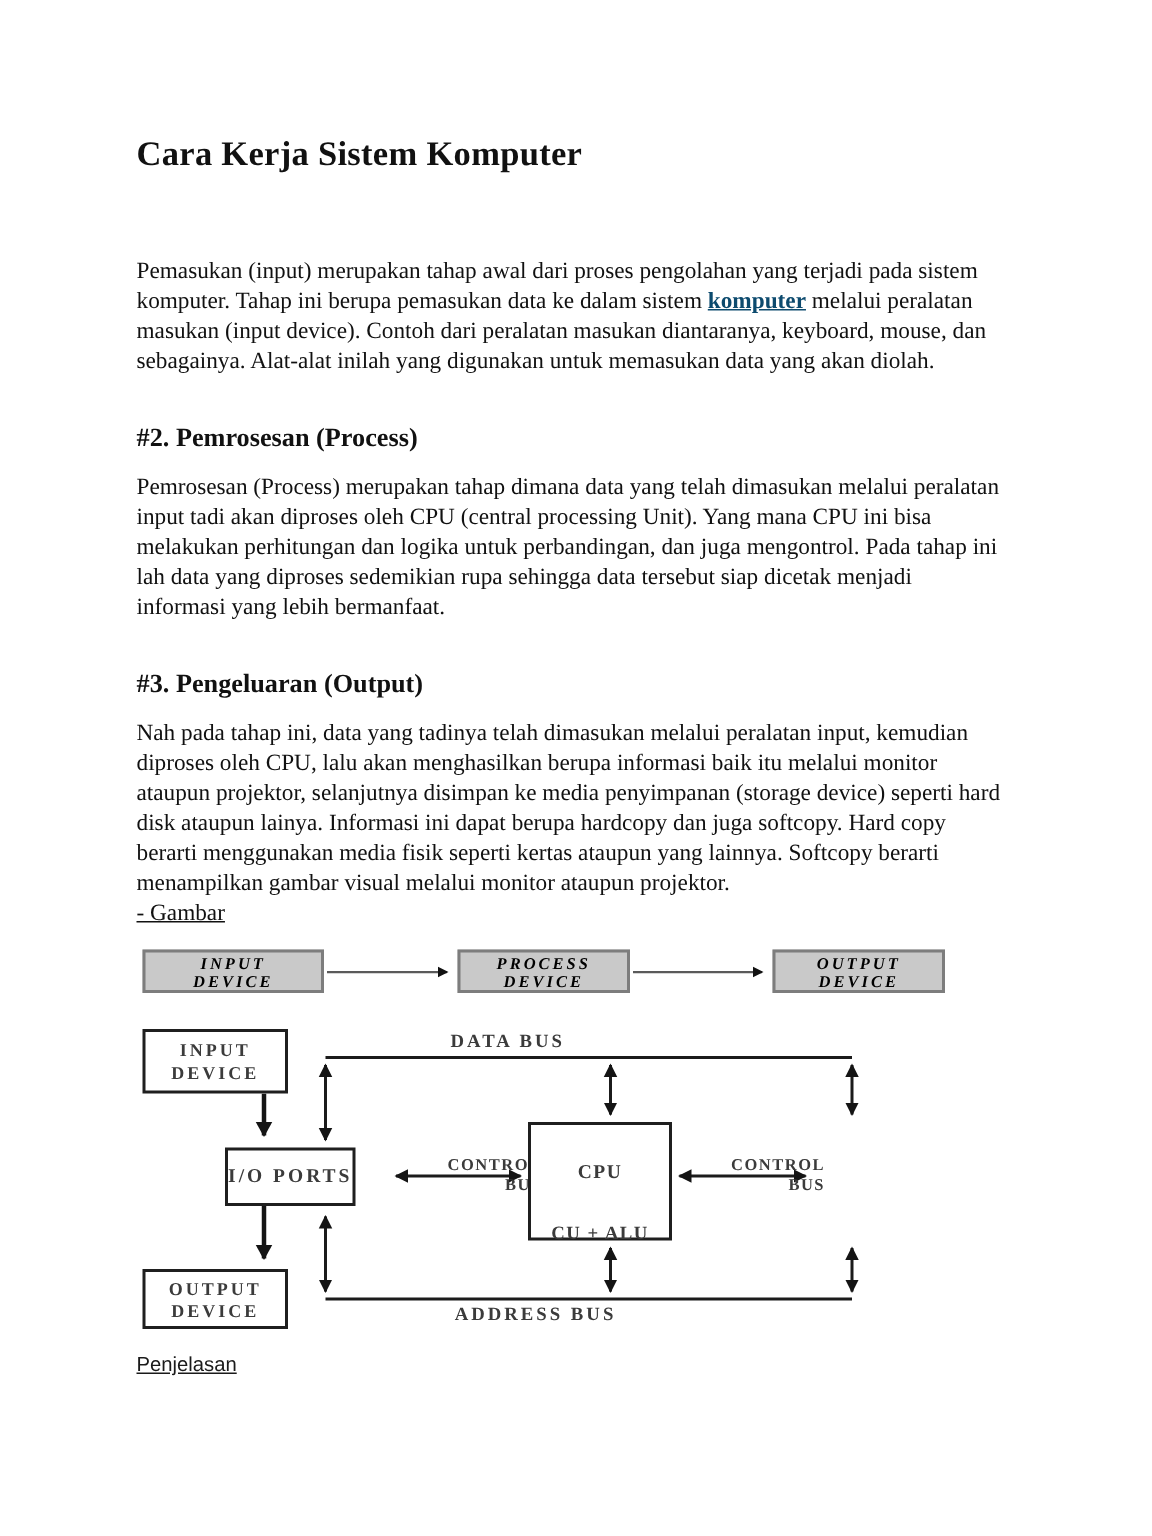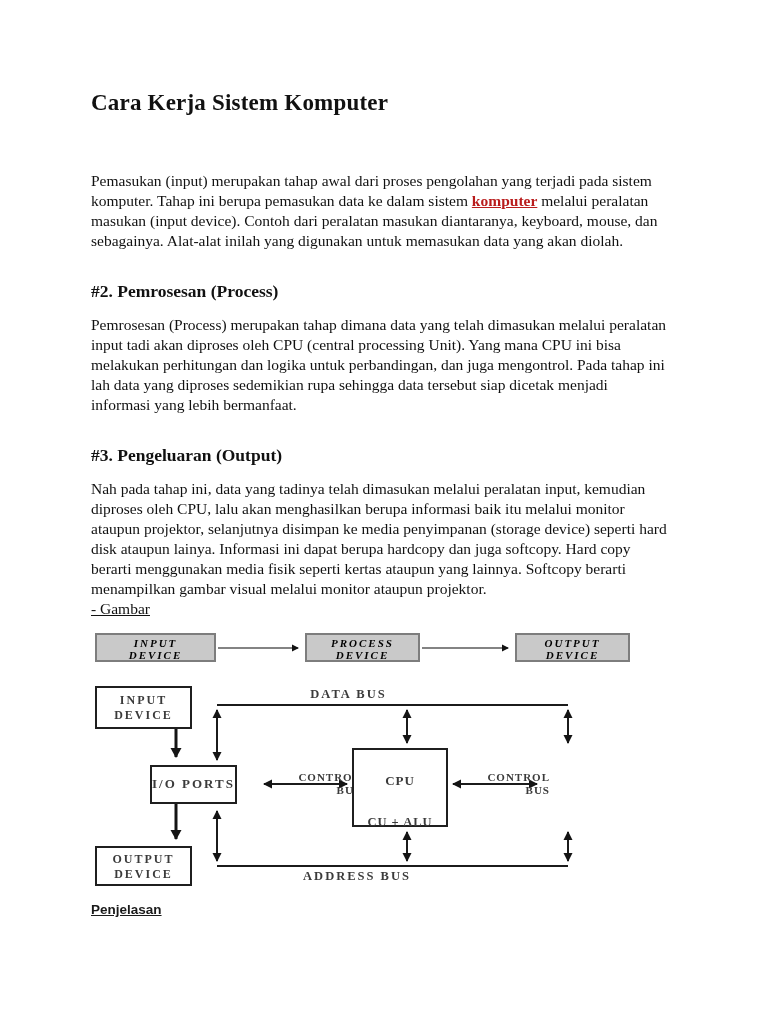--- a/index.html
+++ b/index.html
@@ -3,25 +3,25 @@
 <meta charset="utf-8">
 <style>
   html,body { margin:0; padding:0; background:#ffffff; }
   .page {
     position:relative; width:768px; height:1024px; background:#ffffff;
     font-family:"Liberation Serif", serif; color:#111; overflow:hidden;
   }
   .doc-title { position:absolute; left:91px; top:90px; font-size:23px; font-weight:bold; letter-spacing:.2px; }
   .sec-heading { position:absolute; left:91px; font-size:17.5px; font-weight:bold; }
   .para { position:absolute; left:91px; width:580px; font-size:15.5px; line-height:20px; }
-  .hyperlink { color:#b91c1c; font-weight:bold; text-decoration:underline; cursor:pointer; }
+  .hyperlink { color:#0c4a6e; font-weight:bold; text-decoration:underline; cursor:pointer; }
   .figure-label { text-decoration:underline;margin-top:40px; }
   .footer-label {
     position:absolute; left:91px; top:902px;
-    font-family:"Liberation Sans", sans-serif; font-size:13.5px; font-weight:bold;
+    font-family:"Liberation Sans", sans-serif; font-size:13.5px; font-weight:normal;
     text-decoration:underline; color:#1a1a1a;
   }
 
   
   .flowdiag { position:absolute; left:94px; top:632px; width:540px; height:34px; }
   .fbox {
     position:absolute; top:1px; height:29px; box-sizing:border-box;
     background:#c9c9c9; border:2px solid #7d7d7d;
     text-align:center; font-weight:bold; font-style:italic; font-size:11px;
     line-height:12px; letter-spacing:2px; padding-top:2px; white-space:pre-line; color:#000;
@@ -40,21 +40,21 @@
   .io-box     { left:56px;  top:81px;  width:87px; height:39px; font-size:13px; line-height:33px; letter-spacing:2px; }
   .output-box { left:1px;   top:162px; width:97px;  height:40px; font-size:12px; line-height:15px; letter-spacing:2px; padding-top:4px; }
   .cpu-box    { left:258px; top:64px;  width:96px;  height:79px; }
   .mem-box    { left:448px; top:64px;  width:95px;  height:79px; }
   .btitle { font-size:13px; letter-spacing:1px; margin-top:5px; font-weight:bold; }
   .bsub   { font-size:12.5px; letter-spacing:1px; margin-top:9px; line-height:13px; white-space:pre-line; }
   .buslabel {
     position:absolute; text-align:center; font-weight:bold; font-size:12.5px;
     letter-spacing:2px; color:#3b3b3b;
   }
-  .databus-label    { left:182px; top:3px;   width:145px; }
+  .databus-label    { left:172px; top:3px;   width:145px; }
   .addressbus-label { left:190px; top:185px; width:146px; }
   .ctrllabel {
     position:absolute; text-align:right; font-weight:bold; font-size:11px;
     line-height:13px; letter-spacing:1px; color:#3b3b3b; white-space:pre-line;
   }
   .ctrl-left  { left:157px; top:87px; width:110px; }
   .ctrl-right { left:346px; top:87px; width:110px; }
   .arrow-svg { position:absolute; left:0; top:0; pointer-events:none; }
 </style>
 </head>

